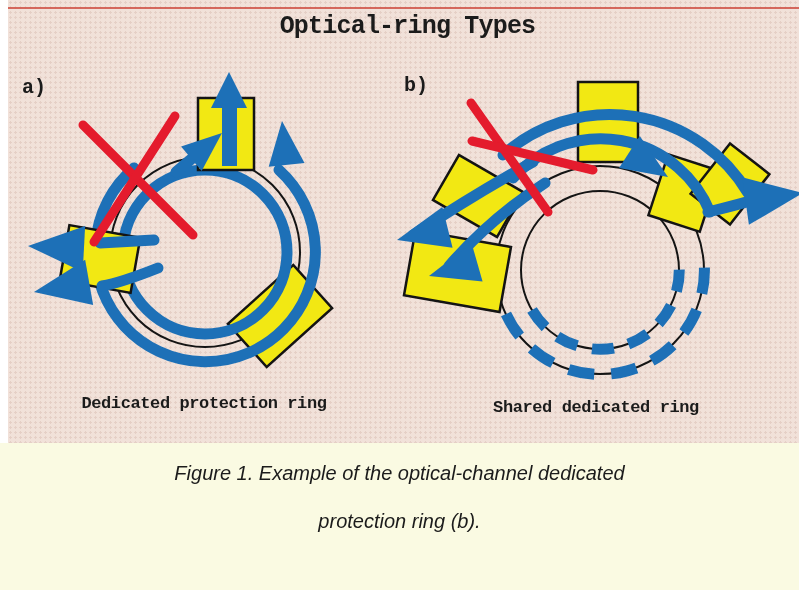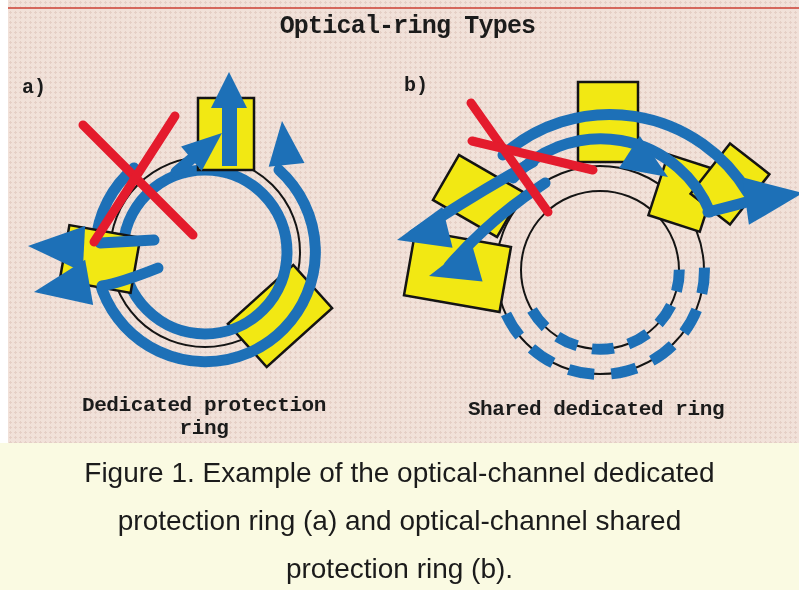--- a/index.html
+++ b/index.html
@@ -40,44 +40,45 @@
     font-size: 20px;
     font-weight: 700;
     color: var(--text_black, #1b1b1b);
   }
   .label-a { left: 14px; top: 76px; }
   .label-b { left: 396px; top: 74px; }
   .ring-caption {
     position: absolute;
     width: 300px;
     text-align: center;
-    font-size: 21px;
+    font-size: 17px;
     font-weight: 700;
     letter-spacing: -0.4px;
     color: var(--text_black, #1b1b1b);
   }
   .cap-a { left: 46px; top: 394px; }
   .cap-b { left: 438px; top: 398px; }
   svg.rings {
     position: absolute;
     left: 0; top: 0;
   }
   .caption-box {
     position: absolute;
     left: 0; top: 443px;
     width: 799px; height: 147px;
     background: var(--caption_background, #fafae2);
     text-align: center;
     padding-top: 6px;
     box-sizing: border-box;
   }
   .cap-line {
-    font-size: 28px;
+    font-size: 20px;
     line-height: 48px;
     color: var(--text_black, #1b1b1b);
+    font-style: italic;
   }
   
   .node { fill: var(--node_yellow, #f2e813); stroke: var(--outline_black, #141414); stroke-width: 2.5; }
   .fiber { fill: none; stroke: var(--outline_black, #141414); stroke-width: 2; }
   .flow { fill: none; stroke: var(--ring_blue, #1d70b7); stroke-width: 11; stroke-linecap: round; }
   .dashed { stroke-dasharray: 26 17; stroke-linecap: butt; }
   .dashed2 { stroke-dasharray: 22 15; stroke-linecap: butt; }
   .bluefill { fill: var(--ring_blue, #1d70b7); stroke: none; }
   .cut path { stroke: var(--failure_red, #e41b2d); stroke-width: 9; stroke-linecap: round; fill: none; }
 </style>
@@ -185,16 +186,15 @@
         </g>
       </g>
     </svg>
 
     <div class="ring-caption cap-a">Dedicated protection ring</div>
     <div class="ring-caption cap-b">Shared dedicated ring</div>
   </div>
 
   <div class="caption-box">
     <div class="cap-line">Figure 1. Example of the optical-channel dedicated</div>
-    <div class="cap-line">protection ring (a) and optical-channel shared</div>
     <div class="cap-line">protection ring (b).</div>
   </div>
 </div>
 
 </body></html>

